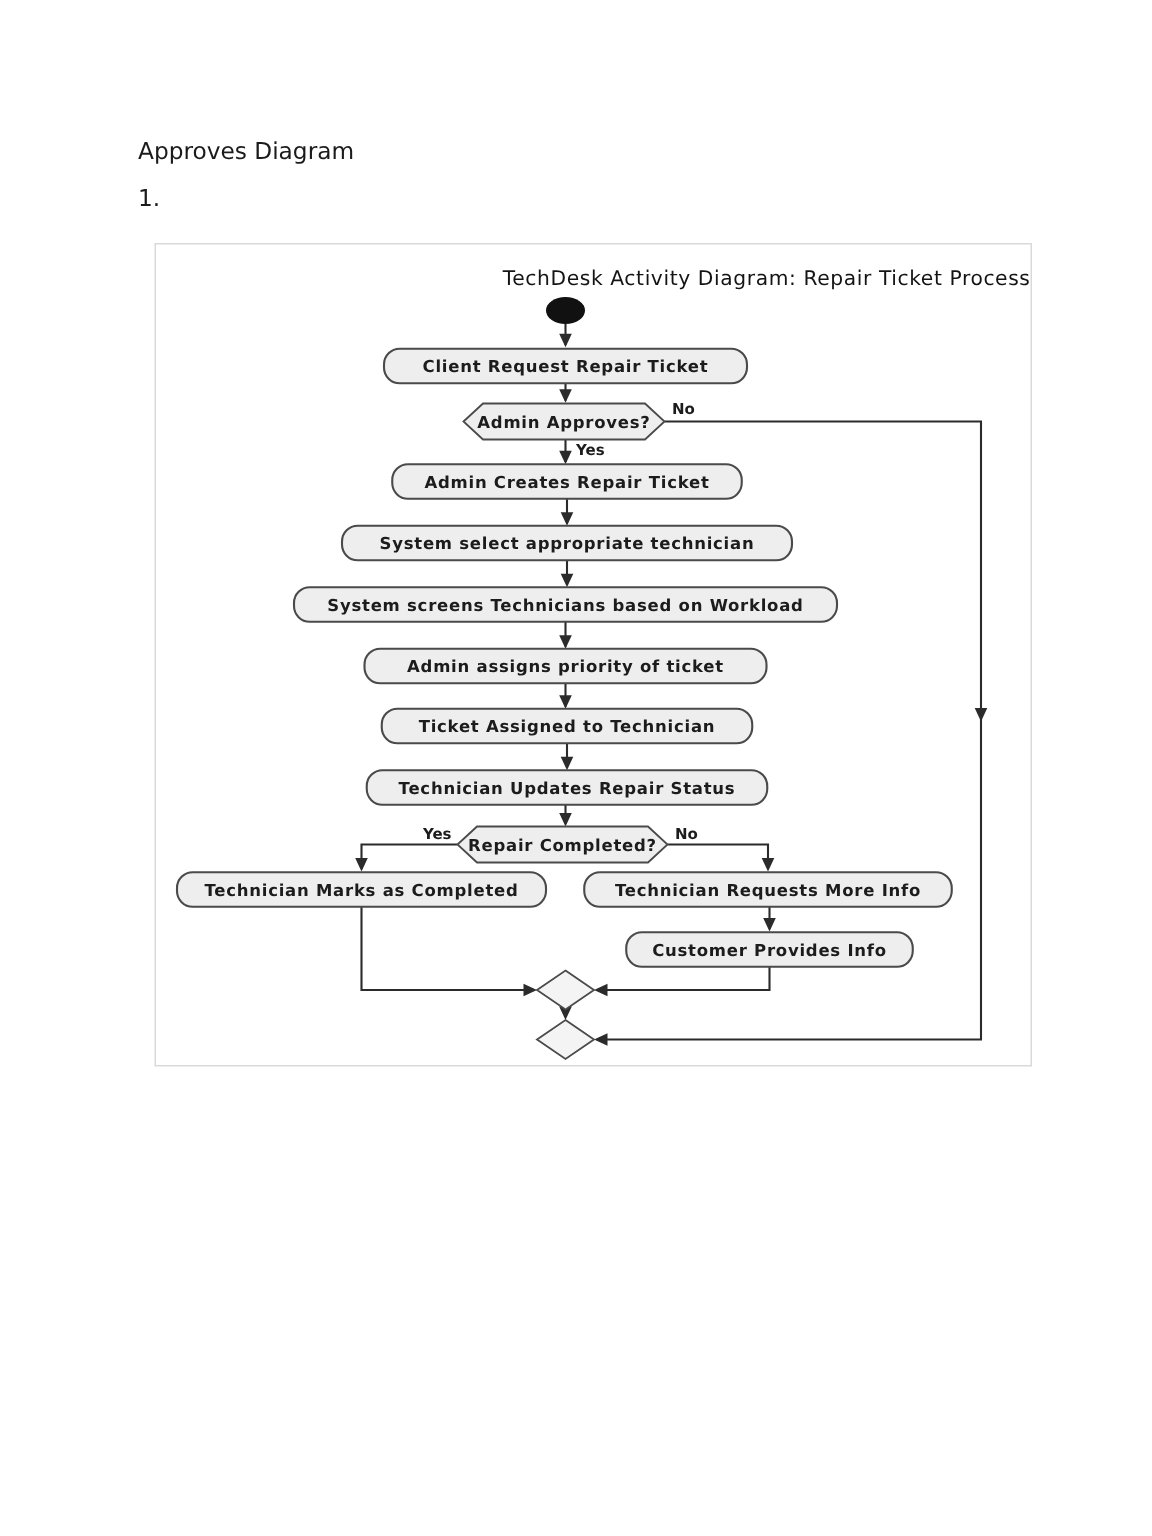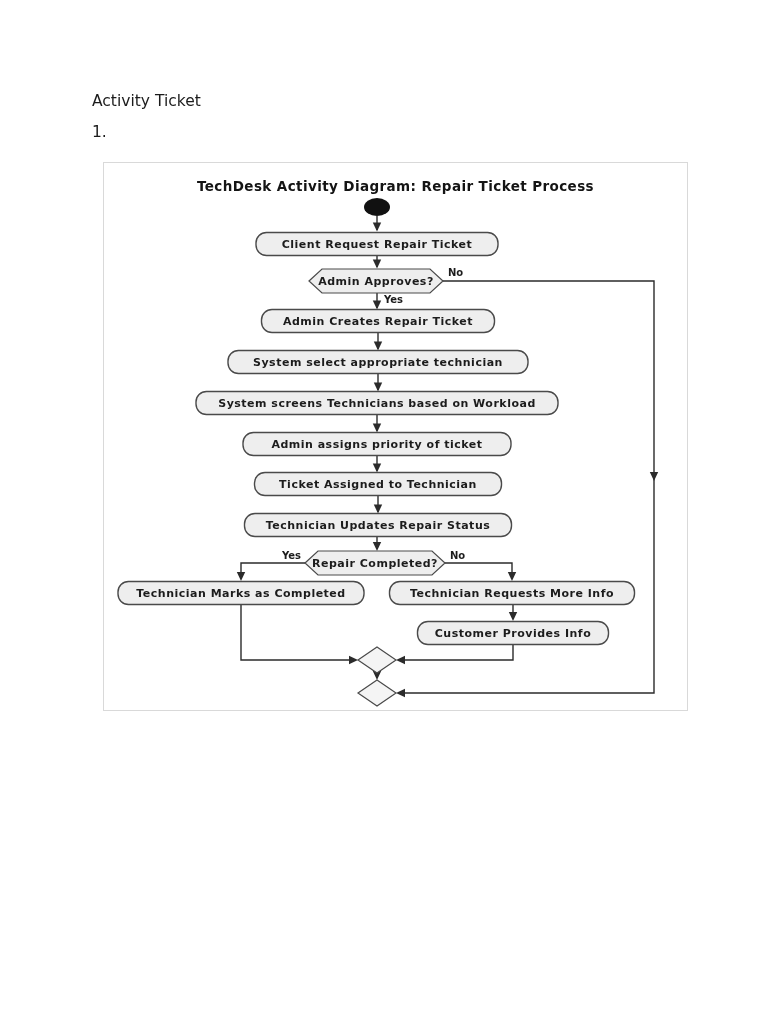--- a/index.html
+++ b/index.html
@@ -8,31 +8,31 @@
     font-family:"DejaVu Sans","Liberation Sans",sans-serif;color:#1b1b1b;
     overflow:hidden;
   }
   .doc-heading{position:absolute;left:92px;top:92px;font-size:15.5px;line-height:18px;}
   .doc-listnum{position:absolute;left:92px;top:123px;font-size:15.5px;line-height:18px;}
   .diagram-container{
     position:absolute;left:103px;top:162px;width:585px;height:549px;
     border:1px solid #d9d9d9;background:#ffffff;box-sizing:border-box;
   }
   .diagram-title{
-    position:absolute;top:15px;left:0;right:0;text-align:center;
-    font-weight:bold;font-size:13.5px;letter-spacing:0.4px;color:#141414;
+    position:absolute;top:15px;left:0;right:0;text-align:right;
+    font-weight:normal;font-size:13.5px;letter-spacing:0.4px;color:#141414;
     white-space:nowrap;
   }
   .diagram-svg{position:absolute;left:0;top:0;}
   svg text{font-family:"DejaVu Sans","Liberation Sans",sans-serif;}
 </style>
 </head>
 <body>
 
-<div class="doc-heading">Activity Ticket</div>
+<div class="doc-heading">Approves Diagram</div>
 <div class="doc-listnum">1.</div>
 
 <div class="diagram-container">
   <svg class="diagram-svg" width="583" height="547" viewBox="0 0 583 547">
       <g>
         <polyline points="273,53 273,67" fill="none" stroke="#2b2b2b" stroke-width="1.4"></polyline>
         <polygon points="273,68.5 268.8,59.5 277.2,59.5" fill="#2b2b2b"></polygon>
       </g>
       <g>
         <polyline points="273,92.5 273,104" fill="none" stroke="#2b2b2b" stroke-width="1.4"></polyline>

